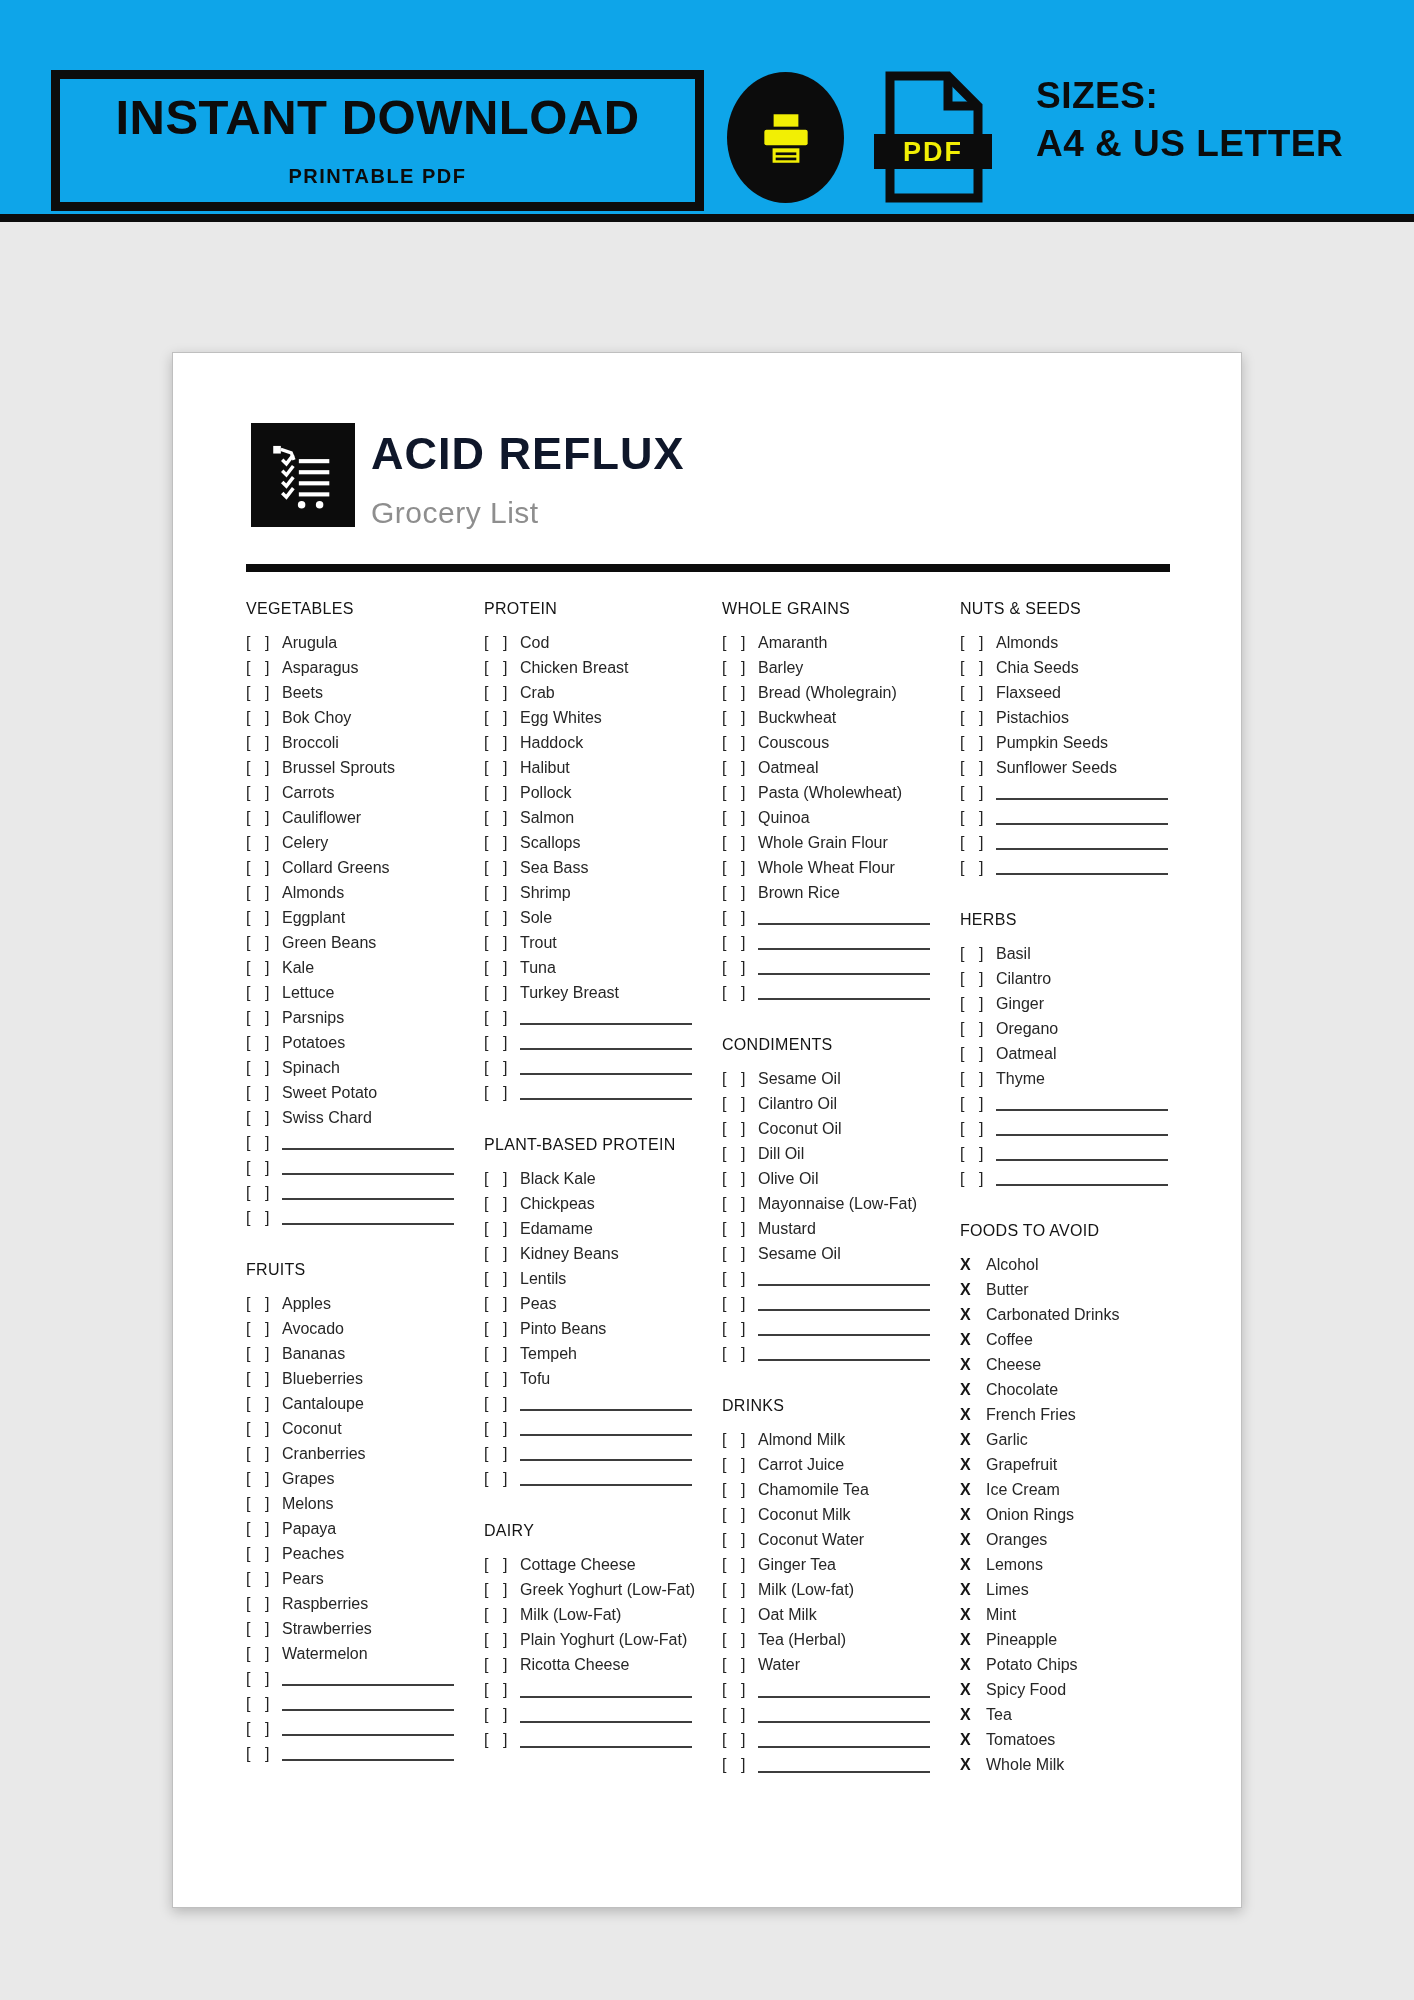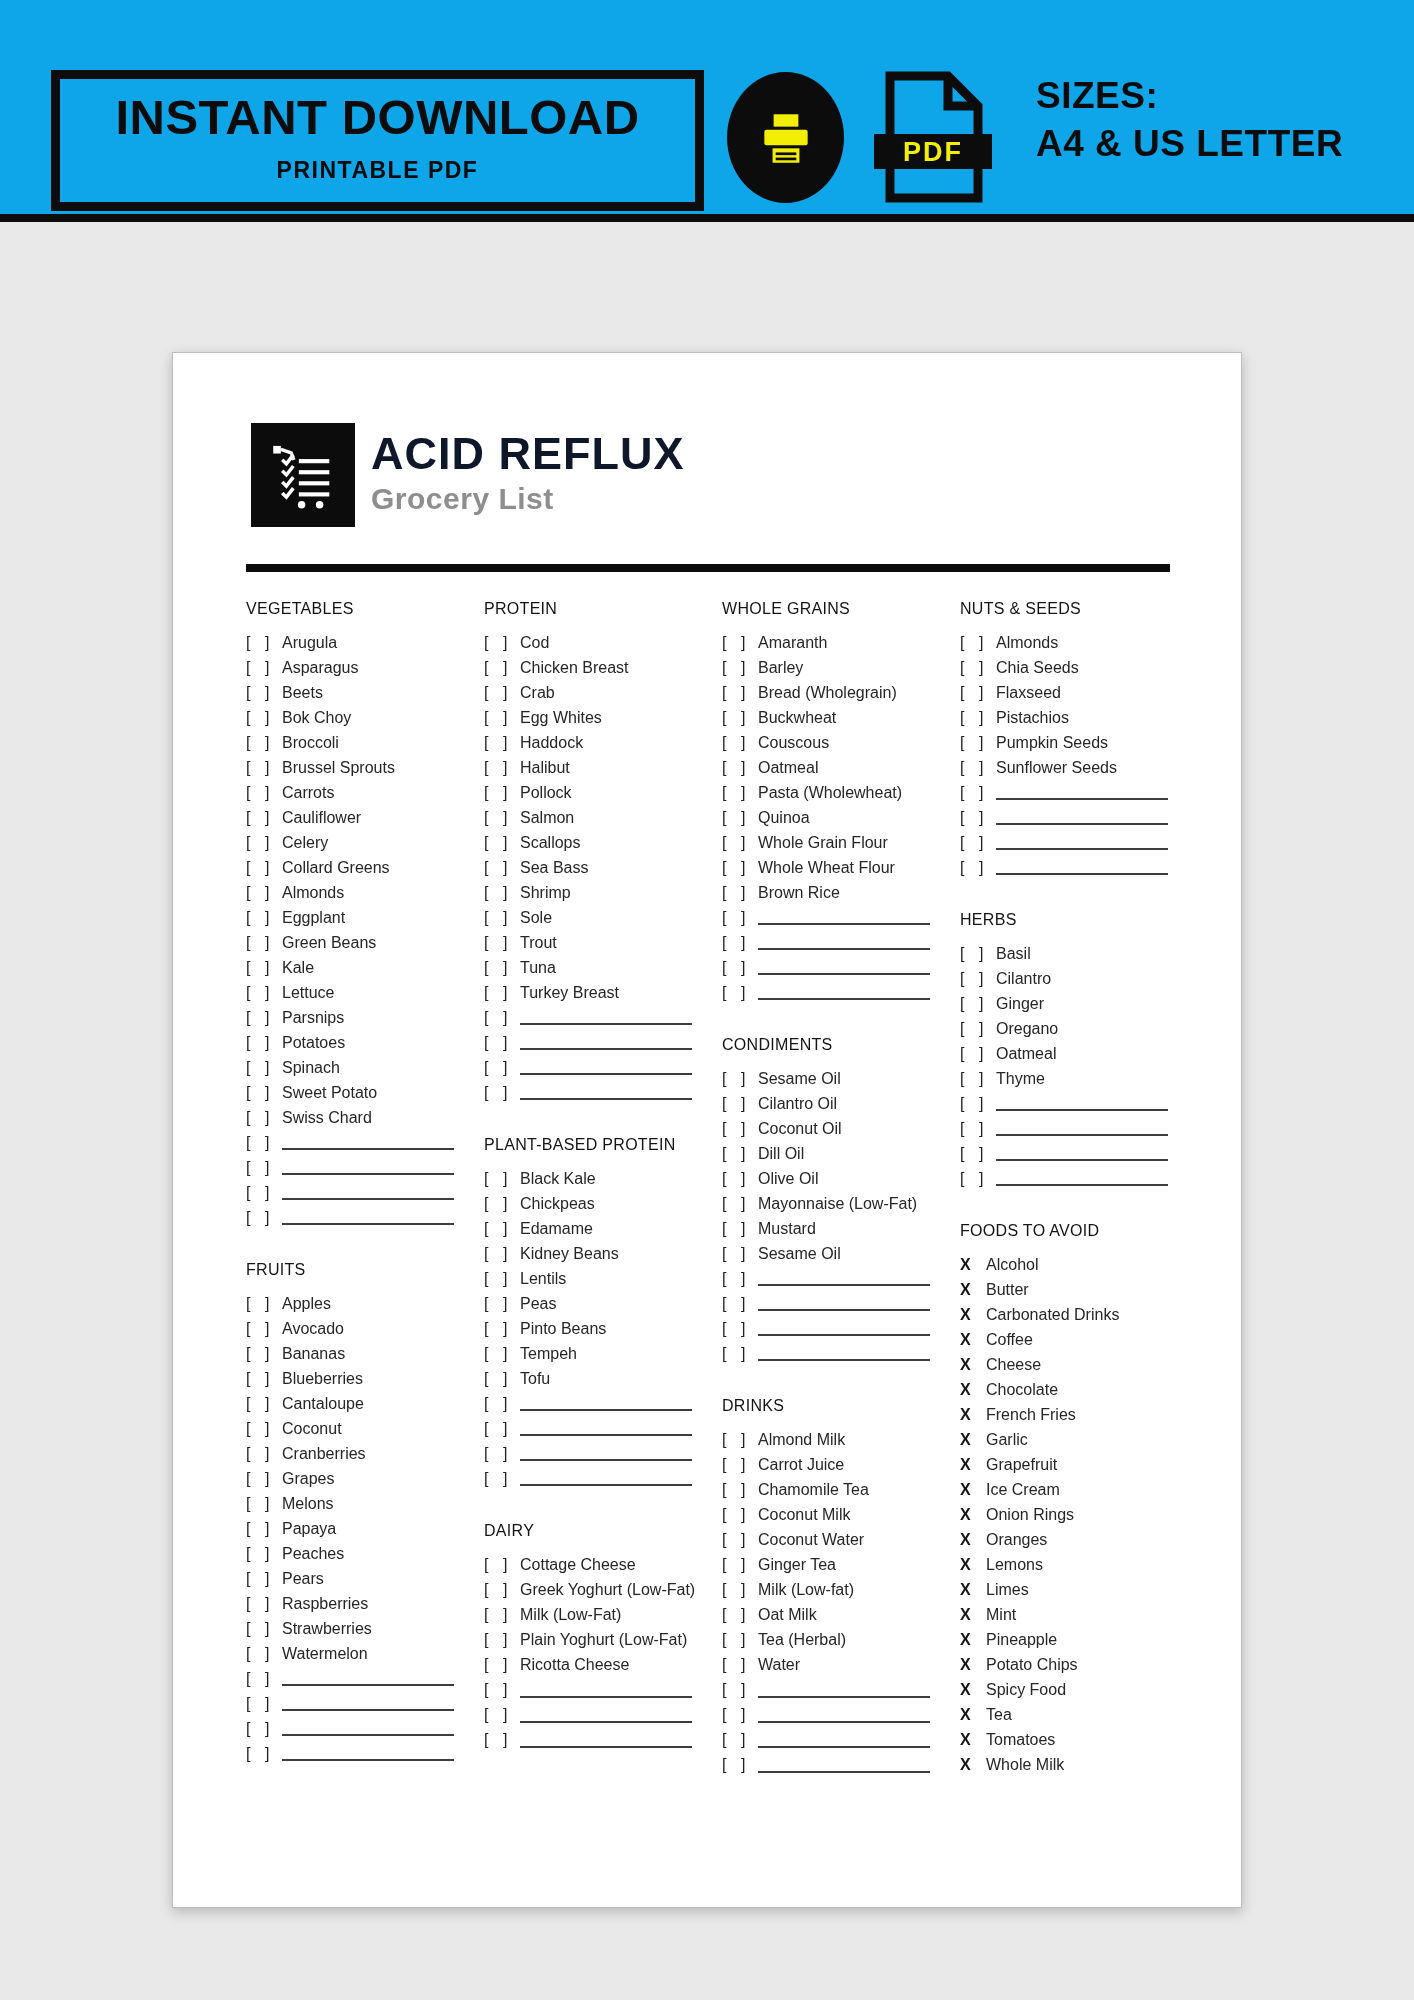--- a/index.html
+++ b/index.html
@@ -21,21 +21,21 @@
     position: absolute; left: 0; top: 214px;
     width: 1414px; height: 8px; background: #0c0c0c;
   }
   .download-box {
     position: absolute; left: 51px; top: 70px;
     width: 653px; height: 141px;
     border: 9px solid #0c0c0c;
     text-align: center; padding-top: 13px;
   }
   .dl-title { font-size: 49px; font-weight: 700; letter-spacing: 0.5px; color: #0c0c0c; line-height: 1.05; }
-  .dl-sub   { font-size: 23px; font-weight: 700; letter-spacing: 1.5px; color: #0c0c0c; margin-top: 14px; }
+  .dl-sub   { font-size: 20px; font-weight: 700; letter-spacing: 1.5px; color: #0c0c0c; margin-top: 22px; }
   .printer-badge {
     position: absolute; left: 727px; top: 72px;
     width: 117px; height: 131px;
     background: #0c0c0c; border-radius: 50%;
     display: flex; align-items: center; justify-content: center;
   }
   .pdf-badge { position: absolute; left: 874px; top: 70px; width: 118px; height: 134px; }
   .sizes {
     position: absolute; left: 1036px; top: 72px;
     color: #0c0c0c; font-weight: 700; font-size: 37px; line-height: 1.3;
@@ -50,21 +50,21 @@
     border: 1px solid #bfbfbf;
     box-shadow: 0 4px 12px rgba(0,0,0,0.22);
   }
   .cart-box {
     position: absolute; left: 78px; top: 70px;
     width: 104px; height: 104px; background: #0c0c0c;
     display: flex; align-items: center; justify-content: center;
   }
   .title-block { position: absolute; left: 198px; top: 78px; }
   .page-title { font-size: 45px; font-weight: 700; letter-spacing: 1px; color: #0f172a; line-height: 1.0; }
-  .page-subtitle { font-size: 30px; font-weight: 700; color: #8e8e8e; margin-top: 6px; letter-spacing: 0.5px; }
+  .page-subtitle { font-size: 30px; font-weight: 400; color: #8e8e8e; margin-top: 20px; letter-spacing: 0.5px; }
   .divider { position: absolute; left: 73px; top: 211px; width: 924px; height: 8px; background: #0c0c0c; }
   
   .cols {
     position: absolute; left: 73px; top: 246px; width: 924px;
     display: grid; grid-template-columns: repeat(4, 210px); column-gap: 28px;
     align-items: start;
   }
   .sec { margin-top: 30px; }
   .sec:first-child { margin-top: 0; }
   .sec-head {

